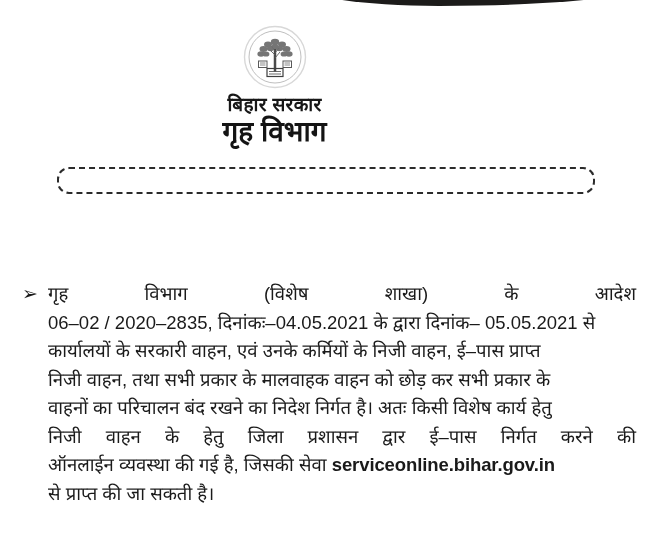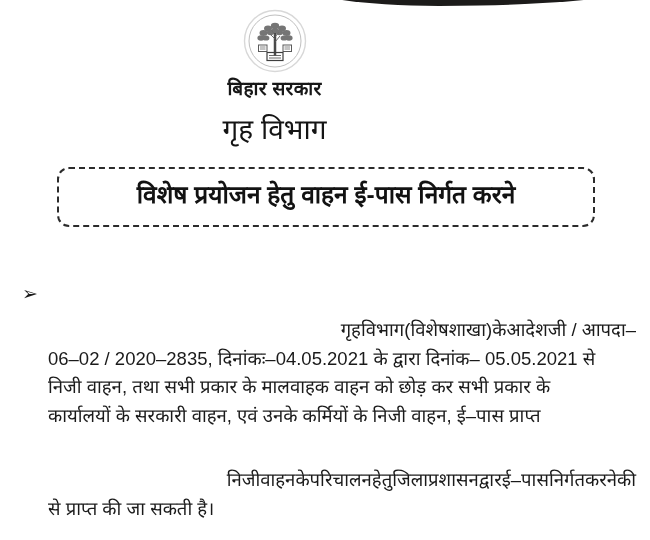--- a/index.html
+++ b/index.html
@@ -26,21 +26,21 @@
     background: #1c1b1a;
     border-radius: 0 0 60% 40% / 0 0 100% 100%;
     z-index: 5;
   }
 
   .page {
     position: relative;
     width: 549px;
     height: 540px;
     box-sizing: border-box;
-    padding: 0;
+    padding: 16px;
   }
 
   
   .emblem-wrap {
     text-align: center;
     padding-top: 9px;
   }
   .emblem {
     display: inline-block;
     width: 64px;
@@ -53,23 +53,23 @@
     font-size: 19px;
     font-weight: 700;
     letter-spacing: 0.3px;
     color: #171717;
     margin-top: 2px;
     line-height: 1.1;
   }
   .dept-name {
     text-align: center;
     font-size: 28px;
-    font-weight: 400;
+    font-weight: 700;
     color: #141414;
-    margin-top: 14px;
+    margin-top: 0;
     line-height: 1.15;
   }
 
   
   .title-box {
     position: absolute;
     left: 57px;
     top: 167px;
     width: 538px;
     box-sizing: border-box;
@@ -108,22 +108,21 @@
     font-size: 18.5px;
     line-height: 28.5px;
     color: #1a1a1a;
   }
   .para .ln {
     display: block;
     white-space: nowrap;
   }
   .para .ln.justify {
     display: flex;
-    justify-content: flex-end;
-    margin-top: 36px;
+    justify-content: space-between;
   }
   .url {
     font-weight: 700;
     letter-spacing: -0.1px;
   }
 </style>
 </head>
 <body>
 
 <div class="page">
@@ -161,49 +160,48 @@
       <rect x="24" y="43.5" width="16" height="8" fill="none" stroke="#3f3f3f" stroke-width="1.2"></rect>
       <path d="M26 46.5 h12 M26 49 h12" stroke="#5a5a5a" stroke-width="0.9"></path>
     </svg>
   </div>
 
   <div class="gov-name">बिहार सरकार</div>
 
   <div class="dept-name">गृह विभाग</div>
 
   <div class="title-box">
-    <div class="title-line">विशेष प्रयोजन हेतु वाहन ई-पास निर्गत करने</div>
   </div>
 
   <div class="body-block">
     <div class="bullet">➢</div>
     <div class="para" id="para-body">
         <div class="ln justify">
           <span>गृह</span>
           <span>विभाग</span>
           <span>(विशेष</span>
           <span>शाखा)</span>
           <span>के</span>
           <span>आदेश</span>
-          <span>जी / आपदा–</span>
         </div>
         <div class="ln">06–02 / 2020–2835, दिनांकः–04.05.2021 के द्वारा दिनांक– 05.05.2021 से</div>
+        <div class="ln">कार्यालयों के सरकारी वाहन, एवं उनके कर्मियों के निजी वाहन, ई–पास प्राप्त</div>
         <div class="ln">निजी वाहन, तथा सभी प्रकार के मालवाहक वाहन को छोड़ कर सभी प्रकार के</div>
-        <div class="ln">कार्यालयों के सरकारी वाहन, एवं उनके कर्मियों के निजी वाहन, ई–पास प्राप्त</div>
+        <div class="ln">वाहनों का परिचालन बंद रखने का निदेश निर्गत है। अतः किसी विशेष कार्य हेतु</div>
         <div class="ln justify">
           <span>निजी</span>
           <span>वाहन</span>
           <span>के</span>
-          <span>परिचालन</span>
           <span>हेतु</span>
           <span>जिला</span>
           <span>प्रशासन</span>
           <span>द्वार</span>
           <span>ई–पास</span>
           <span>निर्गत</span>
           <span>करने</span>
           <span>की</span>
         </div>
+        <div class="ln"><span>ऑनलाईन व्यवस्था की गई है, जिसकी सेवा </span><span class="url">serviceonline.bihar.gov.in</span></div>
         <div class="ln">से प्राप्त की जा सकती है।</div>
       </div>
   </div>
 
 </div>
 
 </body></html>

